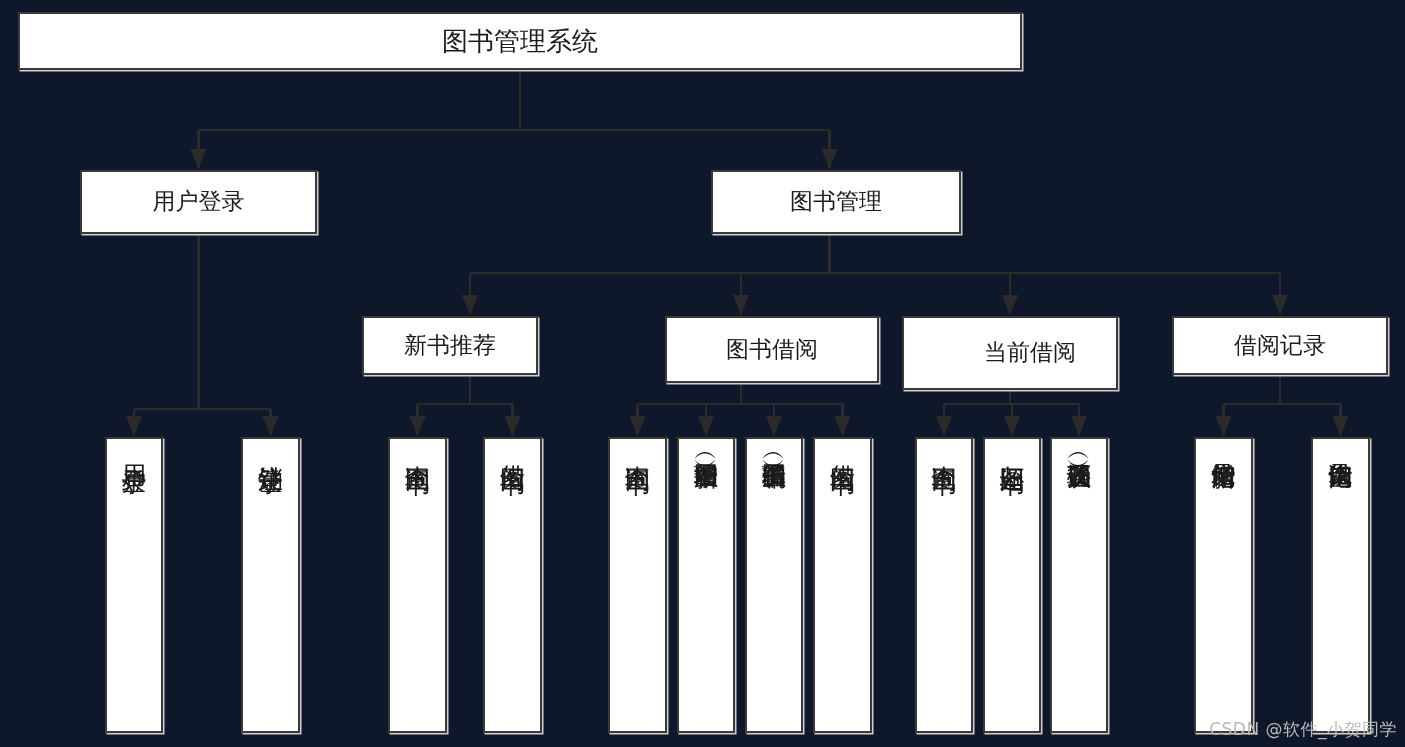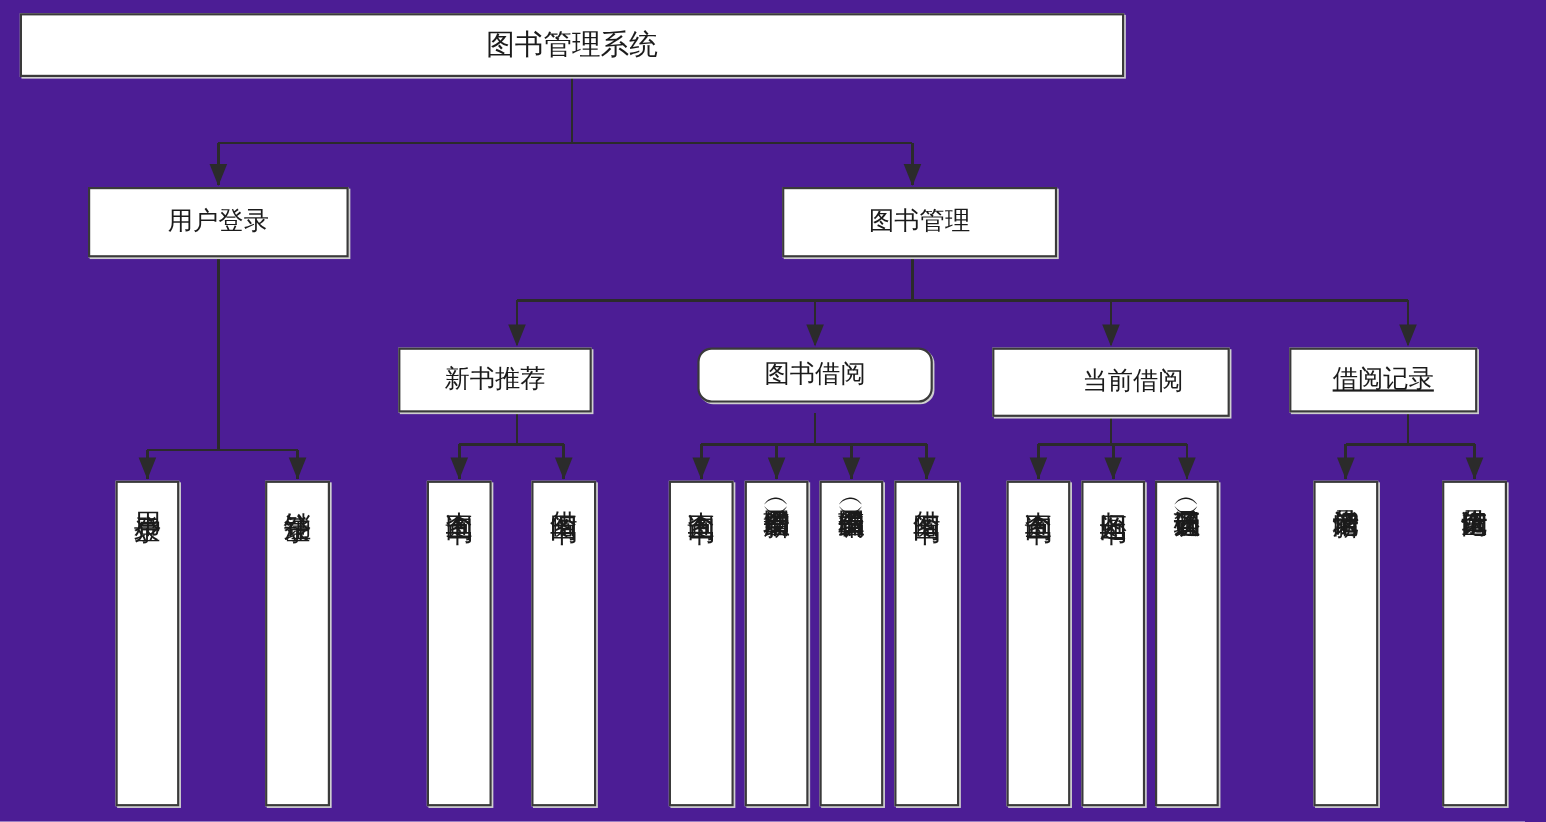--- a/index.html
+++ b/index.html
@@ -8,21 +8,21 @@
     padding: 0;
     background: #ffffff;
   }
   body {
     font-family: "DejaVu Sans", "Liberation Sans", sans-serif;
   }
   #diagram-canvas {
     position: relative;
     width: 1405px;
     height: 747px;
-    background: #4c1d95;
+    background: #0f172a;
     overflow: hidden;
   }
   #edge-layer {
     position: absolute;
     left: 0;
     top: 0;
     width: 1405px;
     height: 747px;
     pointer-events: none;
   }
@@ -151,27 +151,27 @@
       </div>
       <div class="node h-node" style="left: 80px; top: 170px; width: 237px; height: 64px;">
         <span class="label">用户登录</span>
       </div>
       <div class="node h-node" style="left: 711px; top: 170px; width: 250px; height: 64px;">
         <span class="label">图书管理</span>
       </div>
       <div class="node h-node" style="left: 362px; top: 316px; width: 176px; height: 59px;">
         <span class="label">新书推荐</span>
       </div>
-      <div class="node h-node" style="left: 634px; top: 316px; width: 214px; height: 50px; border-radius: 13px;">
+      <div class="node h-node" style="left: 665px; top: 316px; width: 214px; height: 67px;">
         <span class="label">图书借阅</span>
       </div>
-      <div class="node h-node" style="left: 902px; top: 316px; width: 216px; height: 63px; padding-left: 40px;">
+      <div class="node h-node" style="left: 902px; top: 316px; width: 216px; height: 74px; padding-left: 40px;">
         <span class="label">当前借阅</span>
       </div>
-      <div class="node h-node" style="left: 1172px; top: 316px; width: 171px; height: 59px; text-decoration: underline;">
+      <div class="node h-node" style="left: 1172px; top: 316px; width: 216px; height: 59px;">
         <span class="label">借阅记录</span>
       </div>
       <div class="node v-node" style="left: 105px; top: 437px; width: 58px; height: 296px;">
         <span class="label">用户登录</span>
       </div>
       <div class="node v-node" style="left: 241px; top: 437px; width: 59px; height: 296px;">
         <span class="label">注销登录</span>
       </div>
       <div class="node v-node" style="left: 388px; top: 437px; width: 59px; height: 296px;">
         <span class="label">查询图书</span>
@@ -201,13 +201,14 @@
         <span class="label">确认归还（管理员）</span>
       </div>
       <div class="node v-node tight" style="left: 1194px; top: 437px; width: 59px; height: 296px;">
         <span class="label">新增借阅记录</span>
       </div>
       <div class="node v-node tight" style="left: 1311px; top: 437px; width: 59px; height: 296px;">
         <span class="label">查询借阅记录</span>
       </div>
     </div>
 
+  <div id="watermark">CSDN @软件_小贺同学</div>
 </div>
 
 </body></html>

